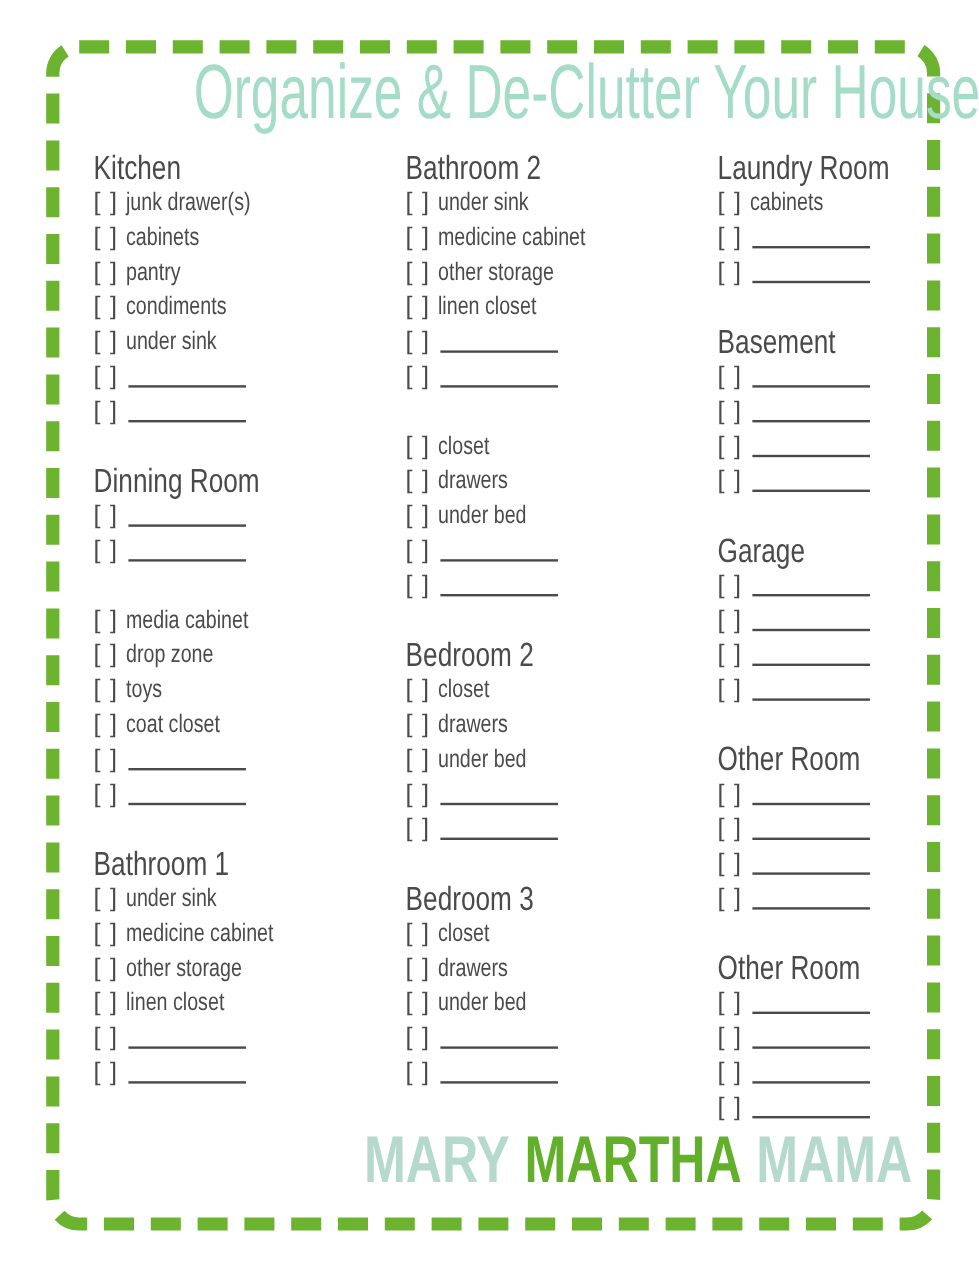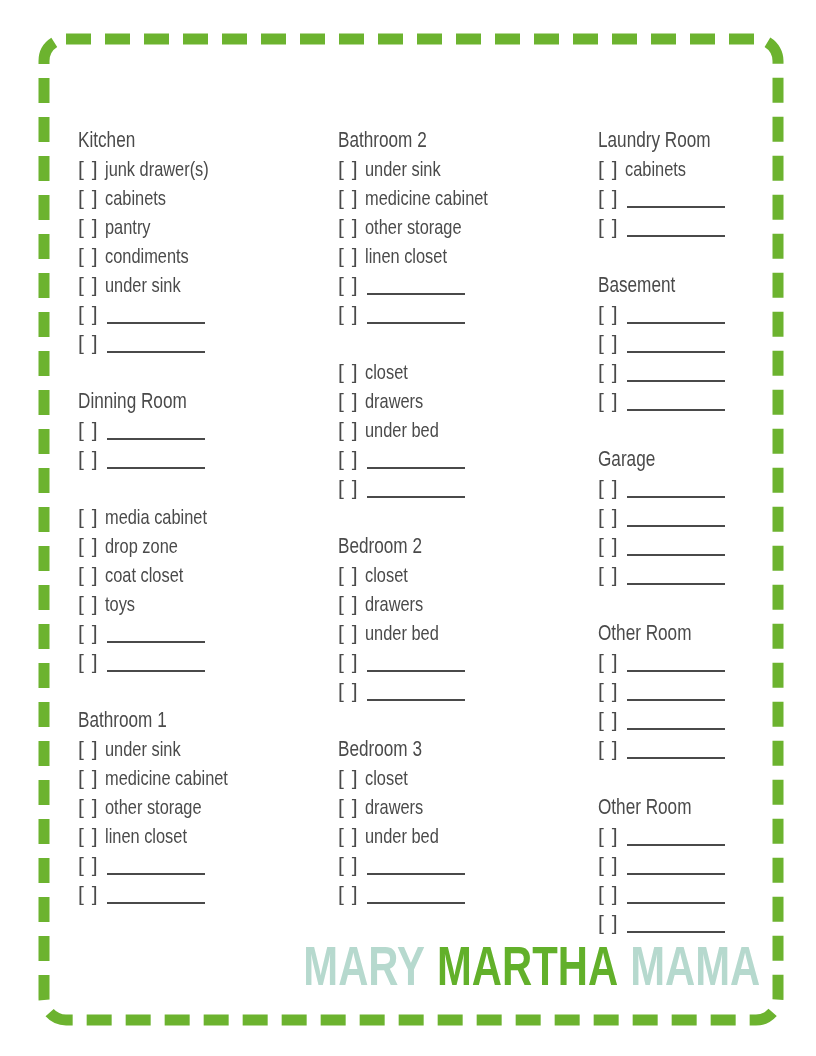--- a/index.html
+++ b/index.html
@@ -34,21 +34,21 @@
     position: absolute;
     left: 78px;
     top: 125px;
     display: flex;
   }
   .col { width: 260px; }
   .section { margin-bottom: 29px; }
   .sec-title {
     height: 29px;
     line-height: 29px;
-    font-size: 22px;
+    font-size: 28px;
     font-weight: 400;
     color: var(--gray);
     white-space: nowrap;
   }
   .sec-title .cx, .row .cx {
     display: inline-block;
     transform: scaleX(0.78);
     transform-origin: 0 50%;
     white-space: nowrap;
   }
@@ -89,20 +89,21 @@
   .footer .w-green { color: var(--footer-green); }
 </style>
 </head>
 <body>
 
 <div class="page" style="--green: #6cb32f; --mint: #a5dcc8; --footer-mint: #b6d9ce; --footer-green: #62b02a; --gray: #4a4a4a;">
   <svg class="border-svg" width="816" height="1056" viewBox="0 0 816 1056" aria-hidden="true">
     <rect id="border-rect" x="44" y="39" width="734" height="981" rx="22" fill="none" stroke="#6cb32f" stroke-width="11" stroke-dasharray="25 14"></rect>
   </svg>
 
+  <h1 class="title"><span class="cx">Organize &amp; De-Clutter Your House</span></h1>
 
   <div class="columns" id="columns">
       <div class="col">
         <div class="section">
           <div class="sec-title"><span class="cx">Kitchen</span></div>
           <div class="row"><span class="cbx">[ ]</span><span class="cx">junk drawer(s)</span></div>
           <div class="row"><span class="cbx">[ ]</span><span class="cx">cabinets</span></div>
           <div class="row"><span class="cbx">[ ]</span><span class="cx">pantry</span></div>
           <div class="row"><span class="cbx">[ ]</span><span class="cx">condiments</span></div>
           <div class="row"><span class="cbx">[ ]</span><span class="cx">under sink</span></div>
@@ -110,22 +111,22 @@
           <div class="row"><span class="cbx">[ ]</span><span class="blank-line"></span></div>
         </div>
         <div class="section">
           <div class="sec-title"><span class="cx">Dinning Room</span></div>
           <div class="row"><span class="cbx">[ ]</span><span class="blank-line"></span></div>
           <div class="row"><span class="cbx">[ ]</span><span class="blank-line"></span></div>
         </div>
         <div class="section">
           <div class="row"><span class="cbx">[ ]</span><span class="cx">media cabinet</span></div>
           <div class="row"><span class="cbx">[ ]</span><span class="cx">drop zone</span></div>
+          <div class="row"><span class="cbx">[ ]</span><span class="cx">toys</span></div>
           <div class="row"><span class="cbx">[ ]</span><span class="cx">coat closet</span></div>
-          <div class="row"><span class="cbx">[ ]</span><span class="cx">toys</span></div>
           <div class="row"><span class="cbx">[ ]</span><span class="blank-line"></span></div>
           <div class="row"><span class="cbx">[ ]</span><span class="blank-line"></span></div>
         </div>
         <div class="section">
           <div class="sec-title"><span class="cx">Bathroom 1</span></div>
           <div class="row"><span class="cbx">[ ]</span><span class="cx">under sink</span></div>
           <div class="row"><span class="cbx">[ ]</span><span class="cx">medicine cabinet</span></div>
           <div class="row"><span class="cbx">[ ]</span><span class="cx">other storage</span></div>
           <div class="row"><span class="cbx">[ ]</span><span class="cx">linen closet</span></div>
           <div class="row"><span class="cbx">[ ]</span><span class="blank-line"></span></div>

